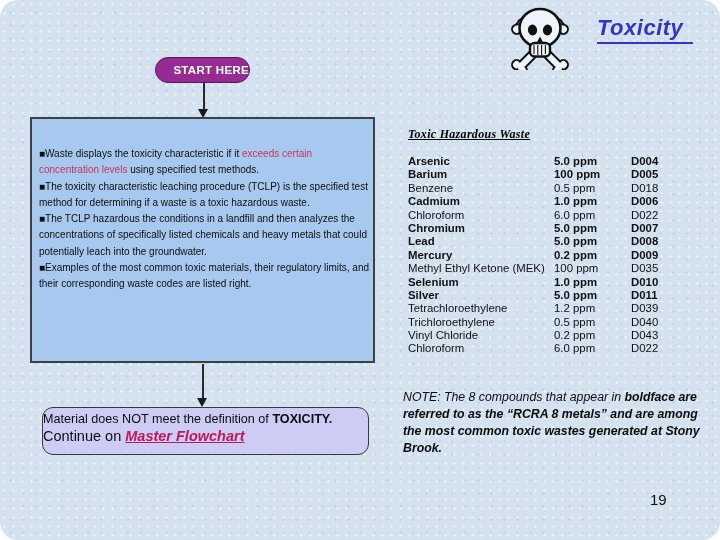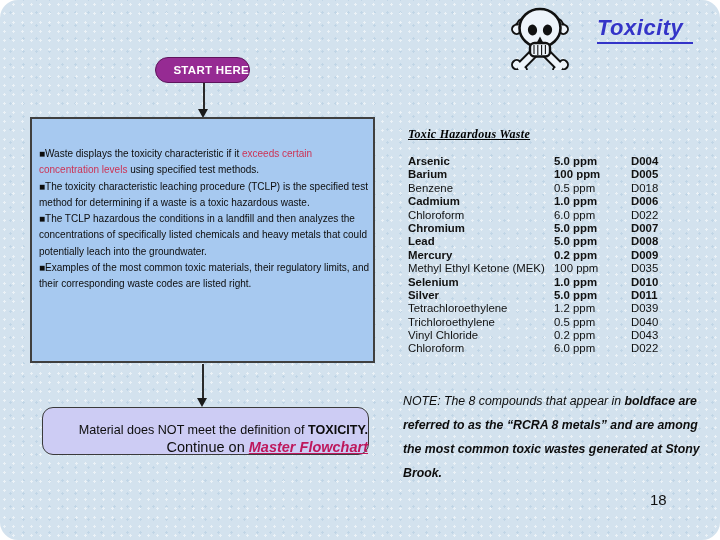--- a/index.html
+++ b/index.html
@@ -54,32 +54,32 @@
     font-family:"Liberation Serif", serif; font-weight:bold; font-style:italic;
     font-size:12px; color:#000; text-decoration:underline; letter-spacing:0.3px;
   }
   .tbl { position:absolute; left:408px; top:155px; width:290px; font-size:11.4px; color:#111; }
   .tbl .row { display:grid; grid-template-columns:146px 77px auto; height:13.4px; align-items:baseline; white-space:nowrap; }
   .tbl .row.b { font-weight:bold; }
   
   .result-box {
     position:absolute; left:42px; top:407px; width:327px; height:48px;
     background:#cdccf4; border:1.5px solid #3a3a3a; border-radius:11px;
-    text-align:right; padding-top:15px; color:#0d0d0d;
+    text-align:left; padding-top:4px; color:#0d0d0d;
   }
   .result-line1 { font-size:12.6px; }
   .result-line2 { font-size:14.5px; margin-top:2px; }
   .link {
     color:#be185d; font-weight:bold; font-style:italic;
     text-decoration:underline; cursor:pointer;
   }
   
   .note {
     position:absolute; left:403px; top:389px; width:304px;
-    font-size:12.3px; line-height:24px; font-style:italic; color:#0d0d0d;
+    font-size:12.3px; line-height:17px; font-style:italic; color:#0d0d0d;
   }
   .note b { font-style:italic; }
   
   .page-num { position:absolute; left:650px; top:491px; font-size:15px; color:#111; }
 </style>
 </head>
 <body>
 
 <div class="slide">
 
@@ -216,15 +216,15 @@
       <div class="head"></div>
   </div>
 
   <div class="result-box">
     <div class="result-line1"><span>Material does NOT meet the definition of </span><b>TOXICITY.</b></div>
     <div class="result-line2"><span>Continue on </span><span class="link">Master Flowchart</span></div>
   </div>
 
   <div class="note"><span>NOTE: The 8 compounds that appear in </span><b>boldface</b><b> are referred to as the “RCRA 8 metals” and are among the most common toxic wastes generated at Stony Brook.</b></div>
 
-  <div class="page-num">18</div>
+  <div class="page-num">19</div>
 
 </div>
 
 </body></html>

